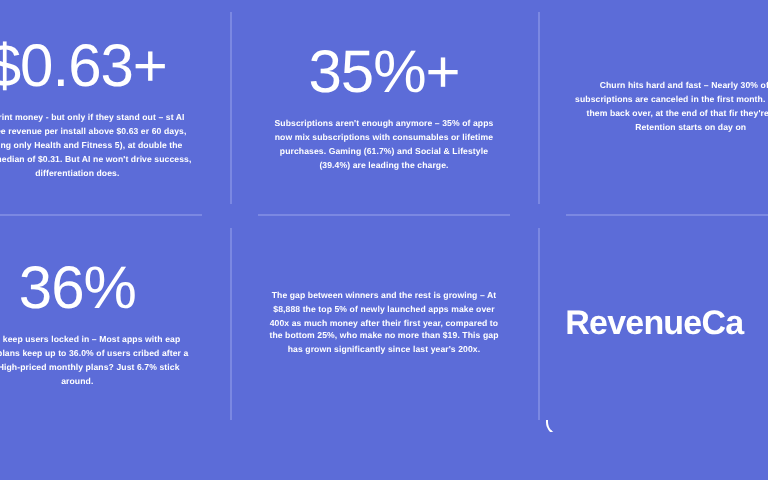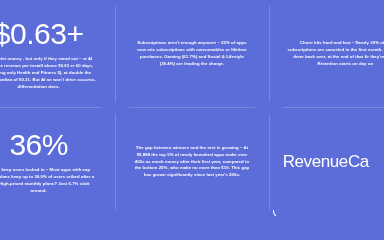--- a/index.html
+++ b/index.html
@@ -61,21 +61,21 @@
     color:#ffffff;
   }
   
   .logo-cell{
     align-items:flex-start;
     justify-content:center;
     padding-left:14px;
   }
   .logo{
     display:flex;align-items:flex-start;
-    font-size:17px;font-weight:400;letter-spacing:-0.4px;
+    font-size:17px;font-weight:700;letter-spacing:-0.4px;
     white-space:nowrap;
   }
   .logo .mark{
     position:relative;display:inline-block;
   }
   .logo .tail{
     position:absolute;left:4px;bottom:-2px;width:15px;height:7px;
     border:1.4px solid #ffffff;border-top:none;border-right:none;
     border-bottom-left-radius:7px;
   }
@@ -85,20 +85,21 @@
 
 <div id="stage" style="background: rgb(92, 108, 216);">
   <div id="board">
 
     <div class="cell hdiv">
       <div class="stat">$0.63+</div>
       <p class="body">apps print money - but only if they stand out – st AI apps see revenue per install above $0.63 er 60 days, matching only Health and Fitness 5), at double the overall median of $0.31. But AI ne won't drive success, differentiation does.</p>
     </div>
 
     <div class="cell vdiv hdiv">
+      <div class="stat">35%+</div>
       <p class="body">Subscriptions aren't enough anymore – 35% of apps now mix subscriptions with consumables or lifetime purchases. Gaming (61.7%) and Social &amp; Lifestyle (39.4%) are leading the charge.</p>
     </div>
 
     <div class="cell vdiv hdiv">
       <p class="body">Churn hits hard and fast – Nearly 30% of an subscriptions are canceled in the first month. don't win them back over, at the end of that fir they're gone. Retention starts on day on</p>
     </div>
 
     <div class="cell">
       <div class="stat">36%</div>
       <p class="body">prices keep users locked in – Most apps with eap annual plans keep up to 36.0% of users cribed after a year. High-priced monthly plans? Just 6.7% stick around.</p>

